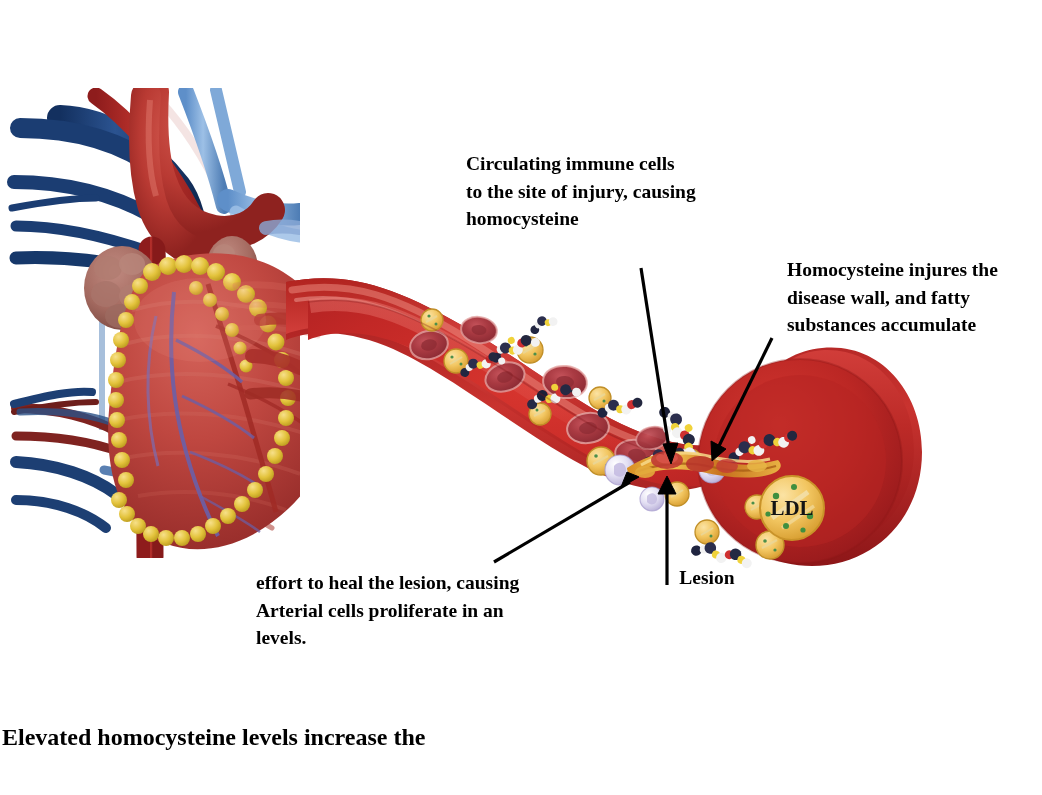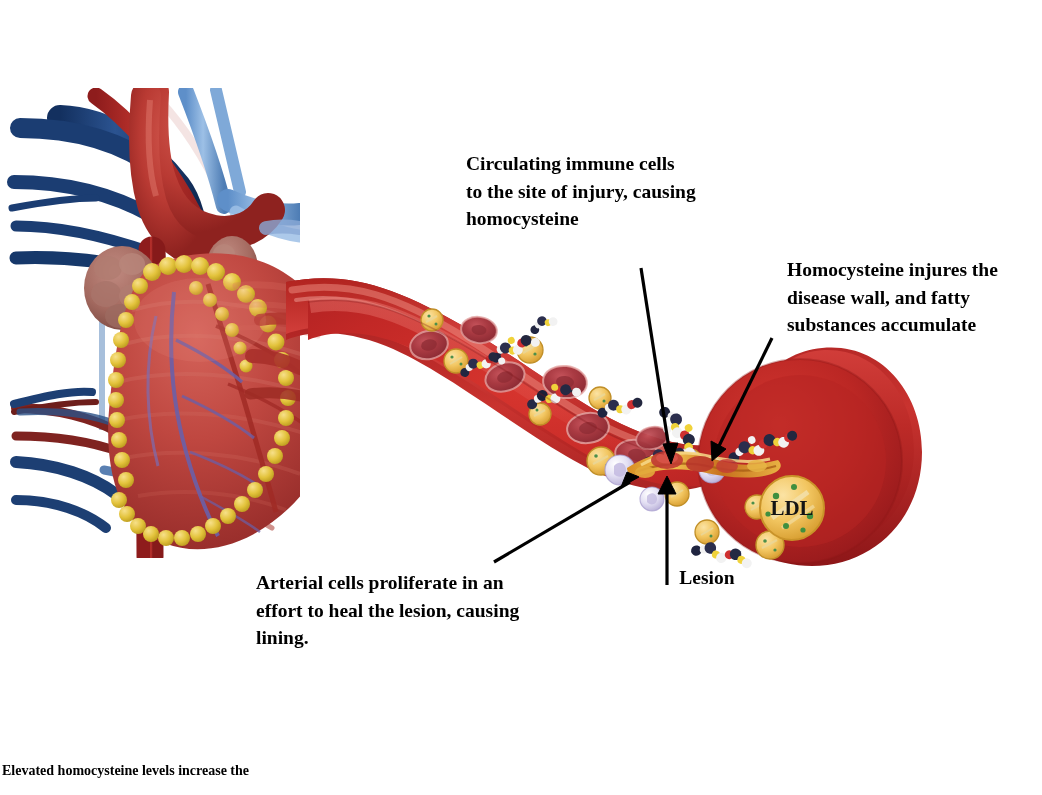--- a/index.html
+++ b/index.html
@@ -37,22 +37,22 @@
   }
   .note span { display: block; }
   .plain { text-align: left; }
 
   #note-monocytes { left: 466px; top: 150px; width: 296px; }
   #note-homocysteine { left: 771px; top: 256px; width: 254px; margin-left: 16px; }
   #note-plaque { left: 256px; top: 569px; width: 352px; }
   #note-lesion { left: 637px; top: 564px; width: 140px; text-align: center; }
 
   #caption {
-    position: absolute; left: 2px; top: 761px; width: 560px;
-    font-size: 14px; font-weight: bold; line-height: 1.45;
+    position: absolute; left: 2px; top: 720px; width: 560px;
+    font-size: 24px; font-weight: bold; line-height: 1.45;
     color: #000; text-align: left;
   }
   #caption span { display: block; }
 </style>
 </head>
 <body>
 
 <div id="stage">
 
 
@@ -668,23 +668,23 @@
     <span class="plain">homocysteine</span>
   </div>
 
   <div class="note" id="note-homocysteine">
     <span>Homocysteine injures the</span>
     <span>disease wall, and fatty</span>
     <span class="plain">substances accumulate</span>
   </div>
 
   <div class="note" id="note-plaque">
+    <span>effort to heal the lesion, causing</span>
     <span>Arterial cells proliferate in an</span>
-    <span>effort to heal the lesion, causing</span>
-    <span class="plain">lining.</span>
+    <span class="plain">levels.</span>
   </div>
 
   <div class="note" id="note-lesion">Lesion</div>
 
   <div id="caption">
     <span>Elevated homocysteine levels increase the</span>
   </div>
 
 </div>
 

